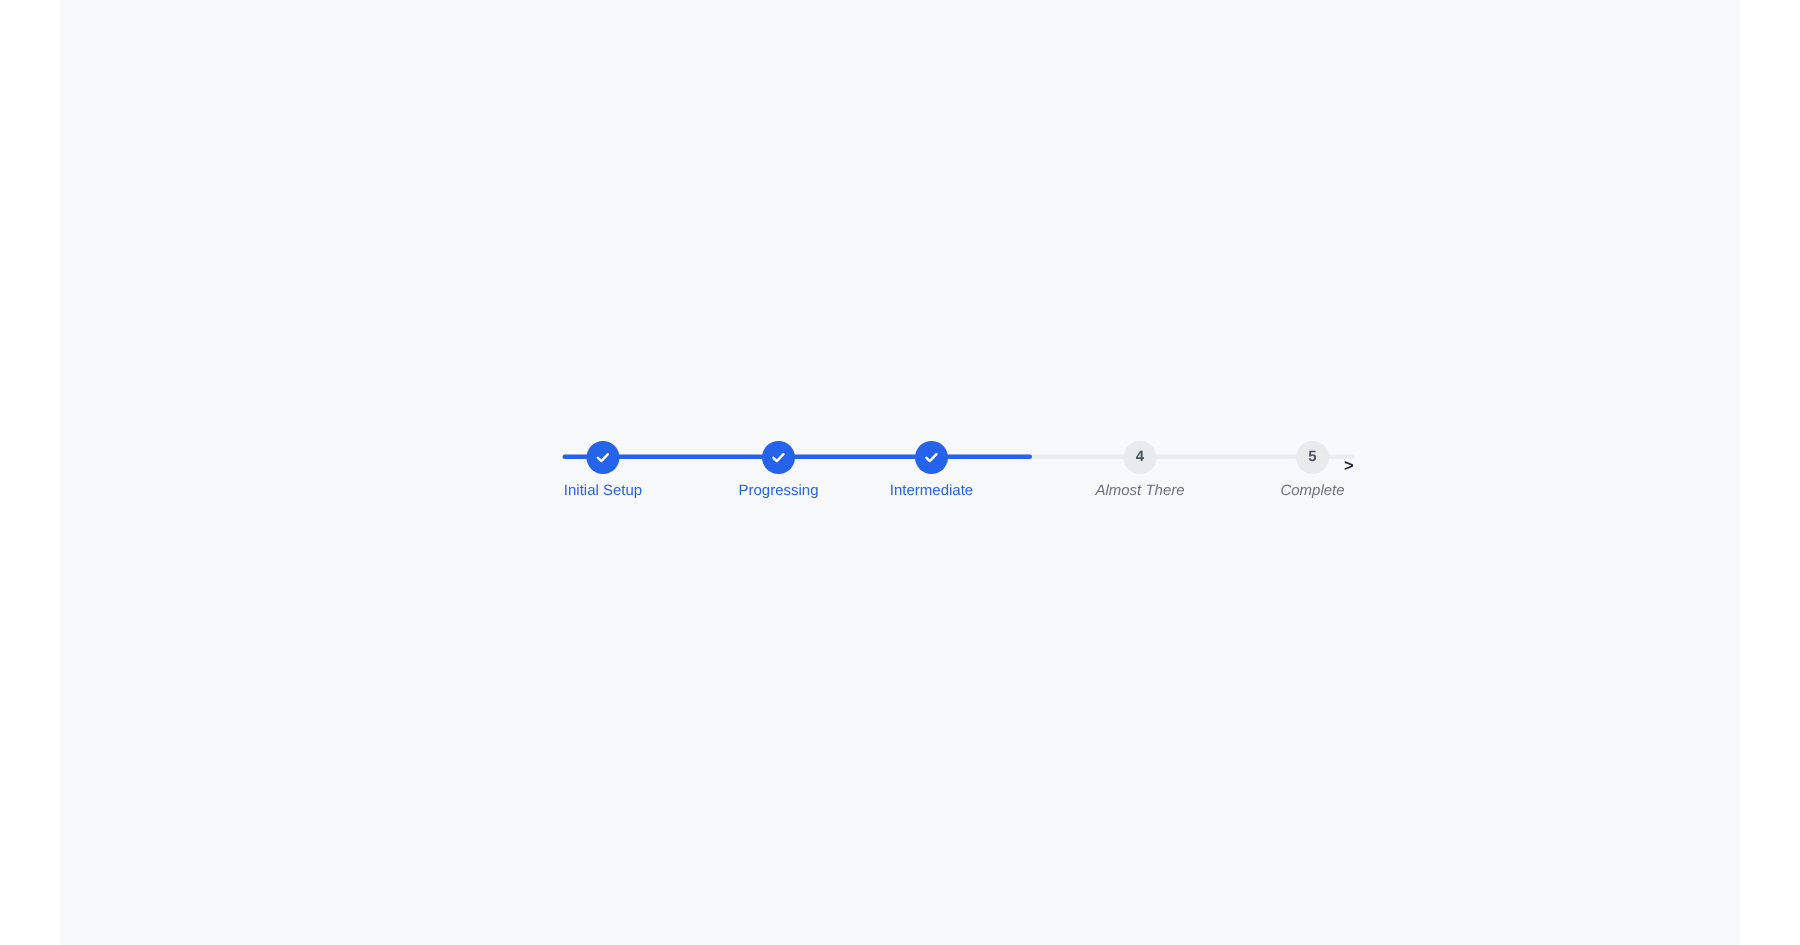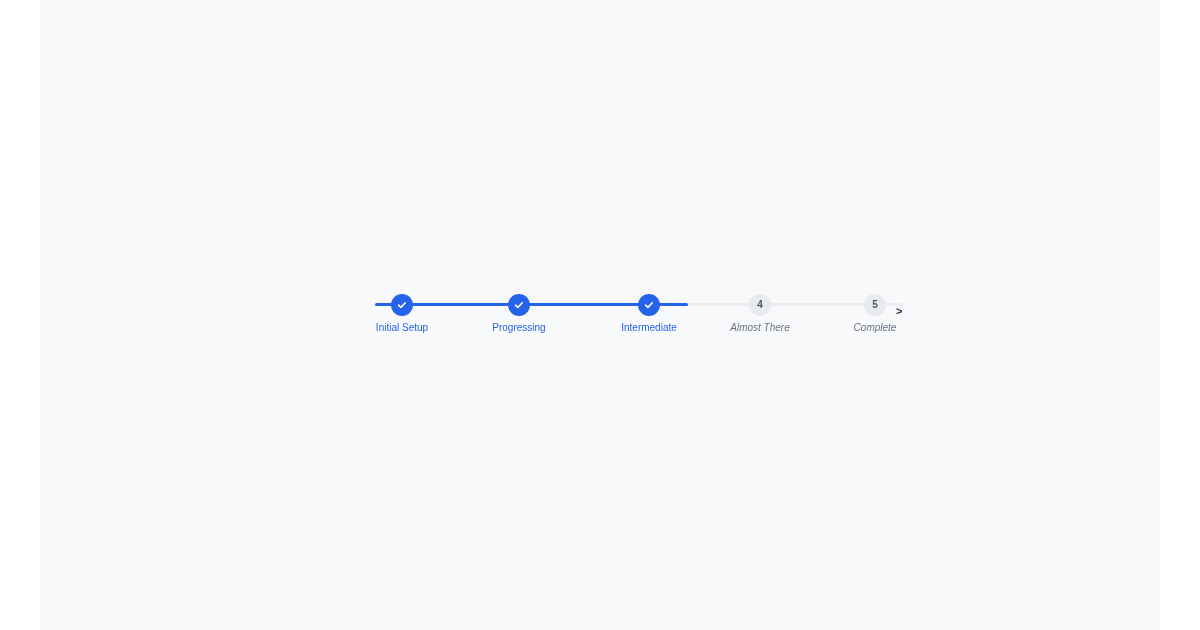--- a/index.html
+++ b/index.html
@@ -153,21 +153,21 @@
           <div class="node done">
             <span>
               <svg width="12" height="12" viewBox="0 0 12 12">
                 <path d="M2.6 6.2 L4.9 8.4 L9.3 3.8" fill="none" stroke="#ffffff" stroke-width="1.6" stroke-linecap="round" stroke-linejoin="round"></path>
               </svg>
             </span>
           </div>
           <div class="label done">Progressing</div>
         </div>
 
-        <div class="step" style="left:274px;">
+        <div class="step" style="left:246px;">
           <div class="node done">
             <span>
               <svg width="12" height="12" viewBox="0 0 12 12">
                 <path d="M2.6 6.2 L4.9 8.4 L9.3 3.8" fill="none" stroke="#ffffff" stroke-width="1.6" stroke-linecap="round" stroke-linejoin="round"></path>
               </svg>
             </span>
           </div>
           <div class="label done">Intermediate</div>
         </div>
 

